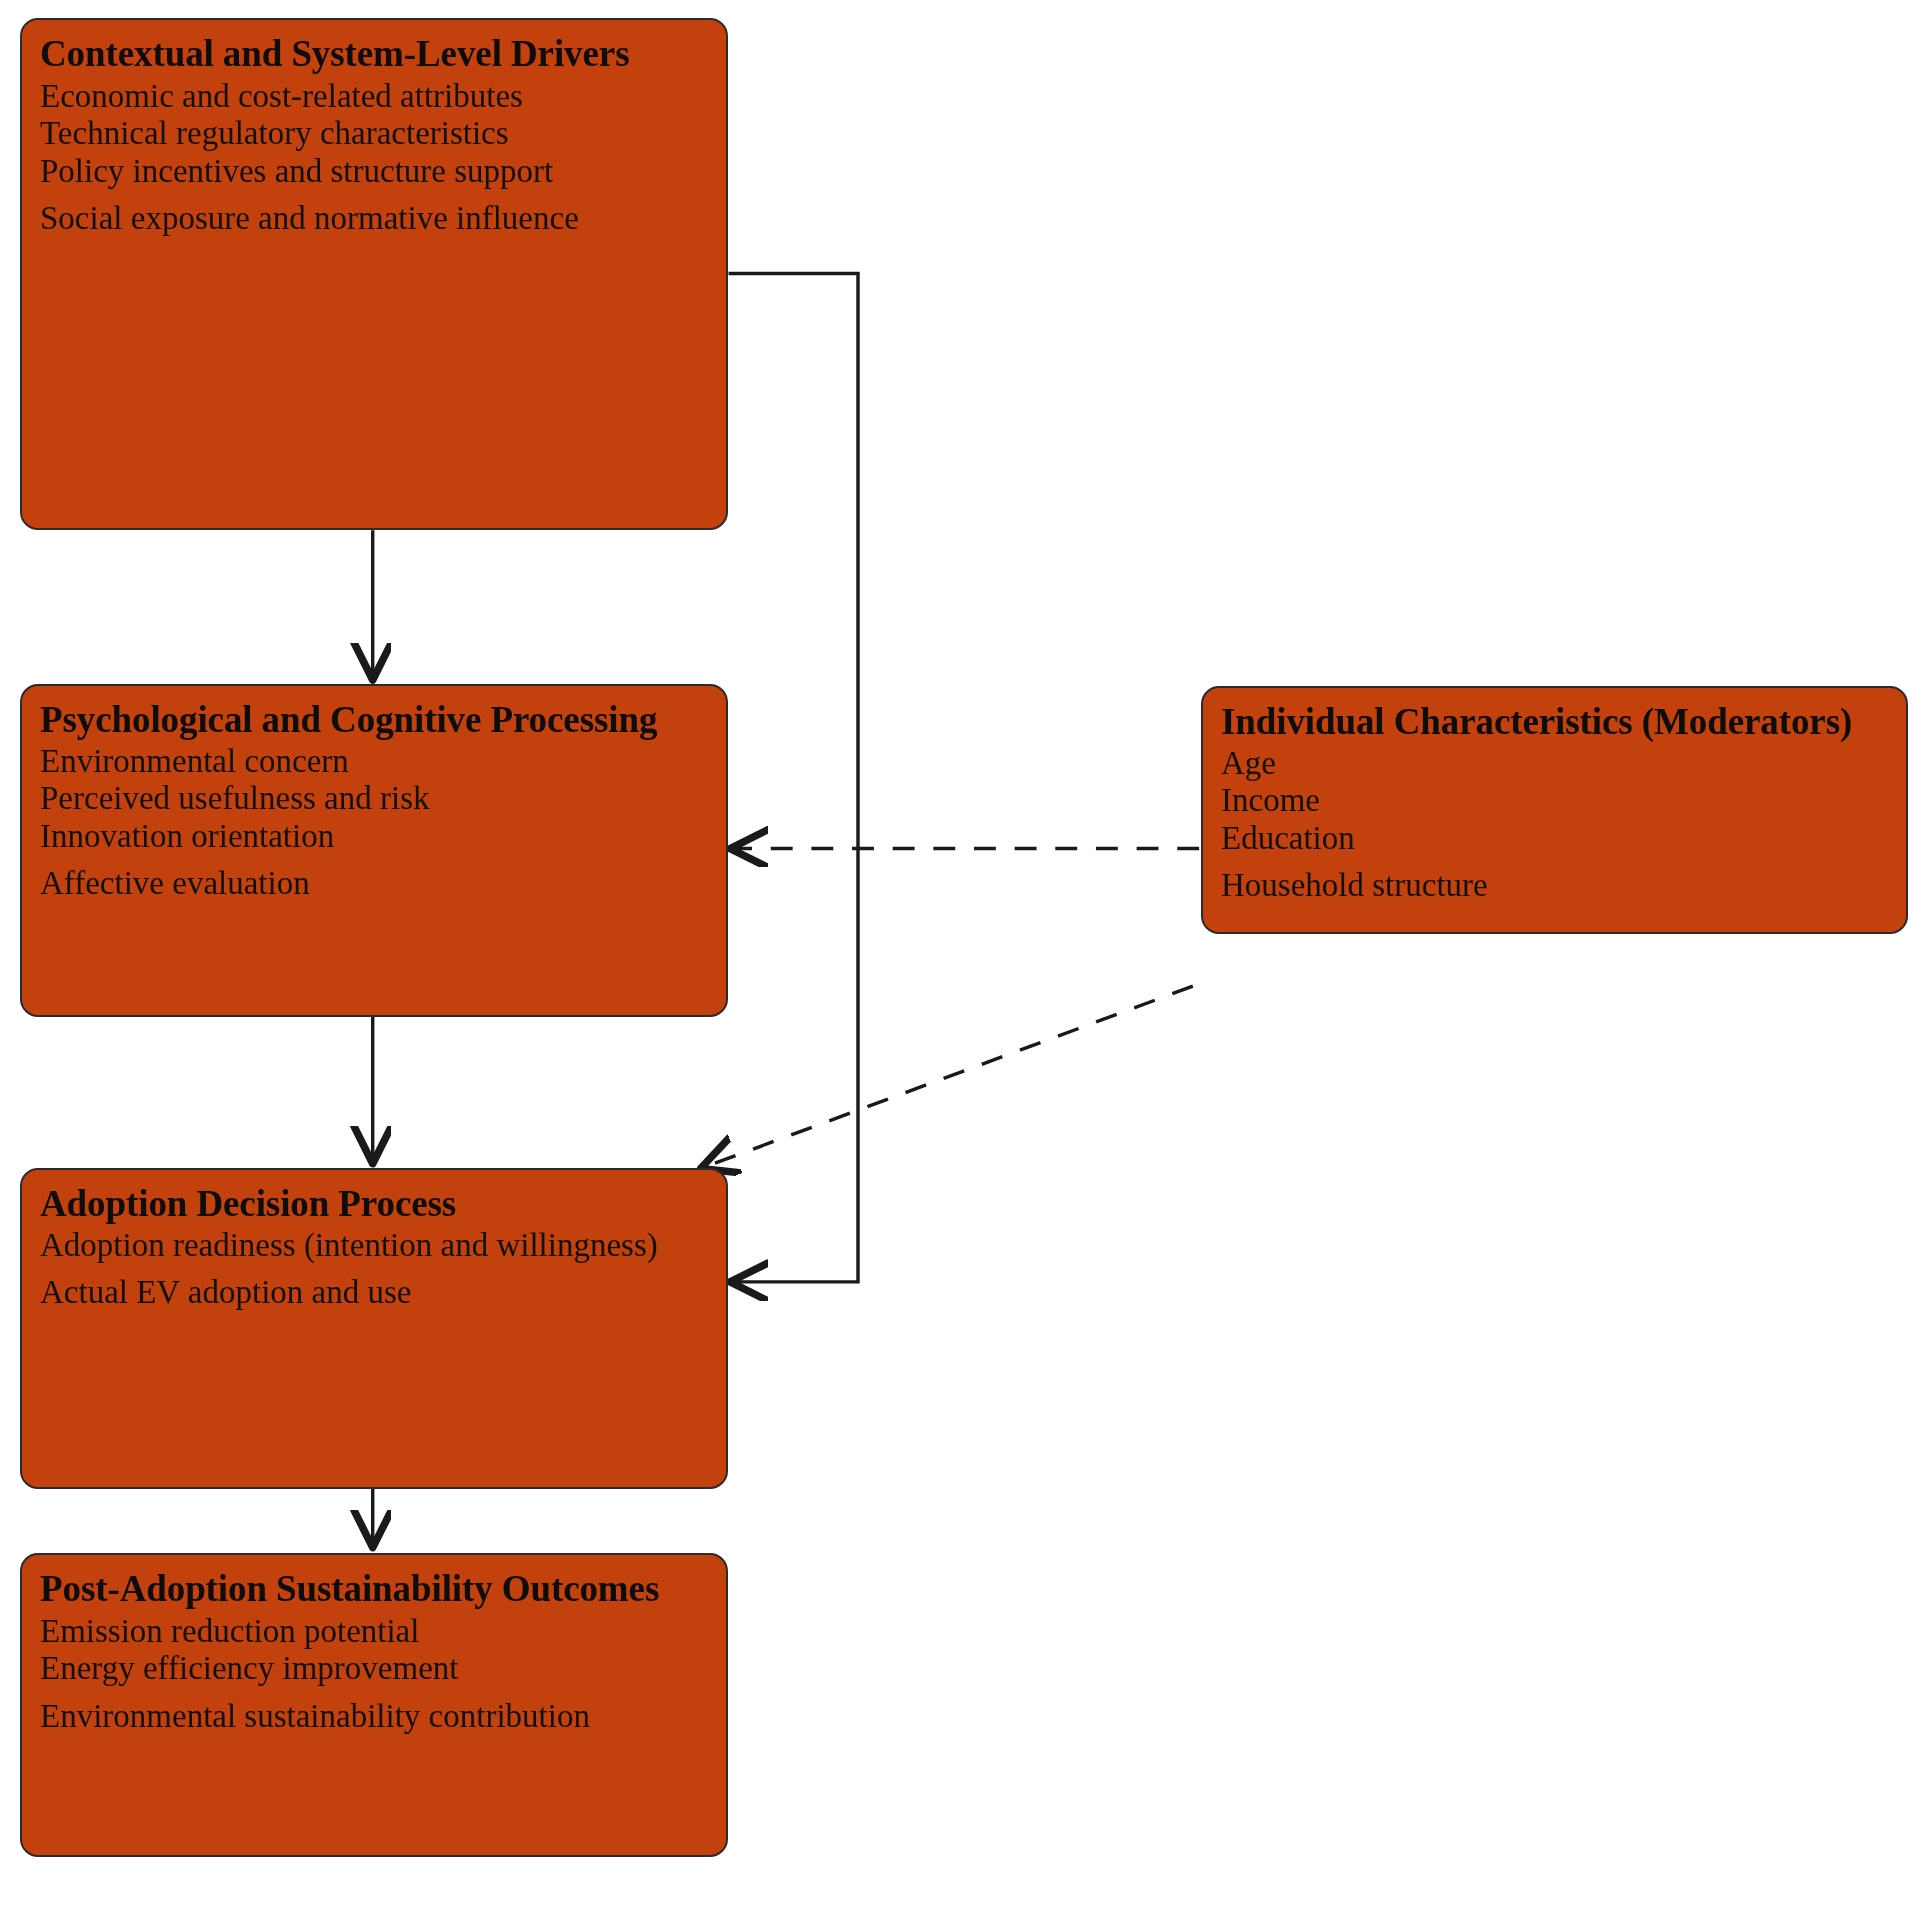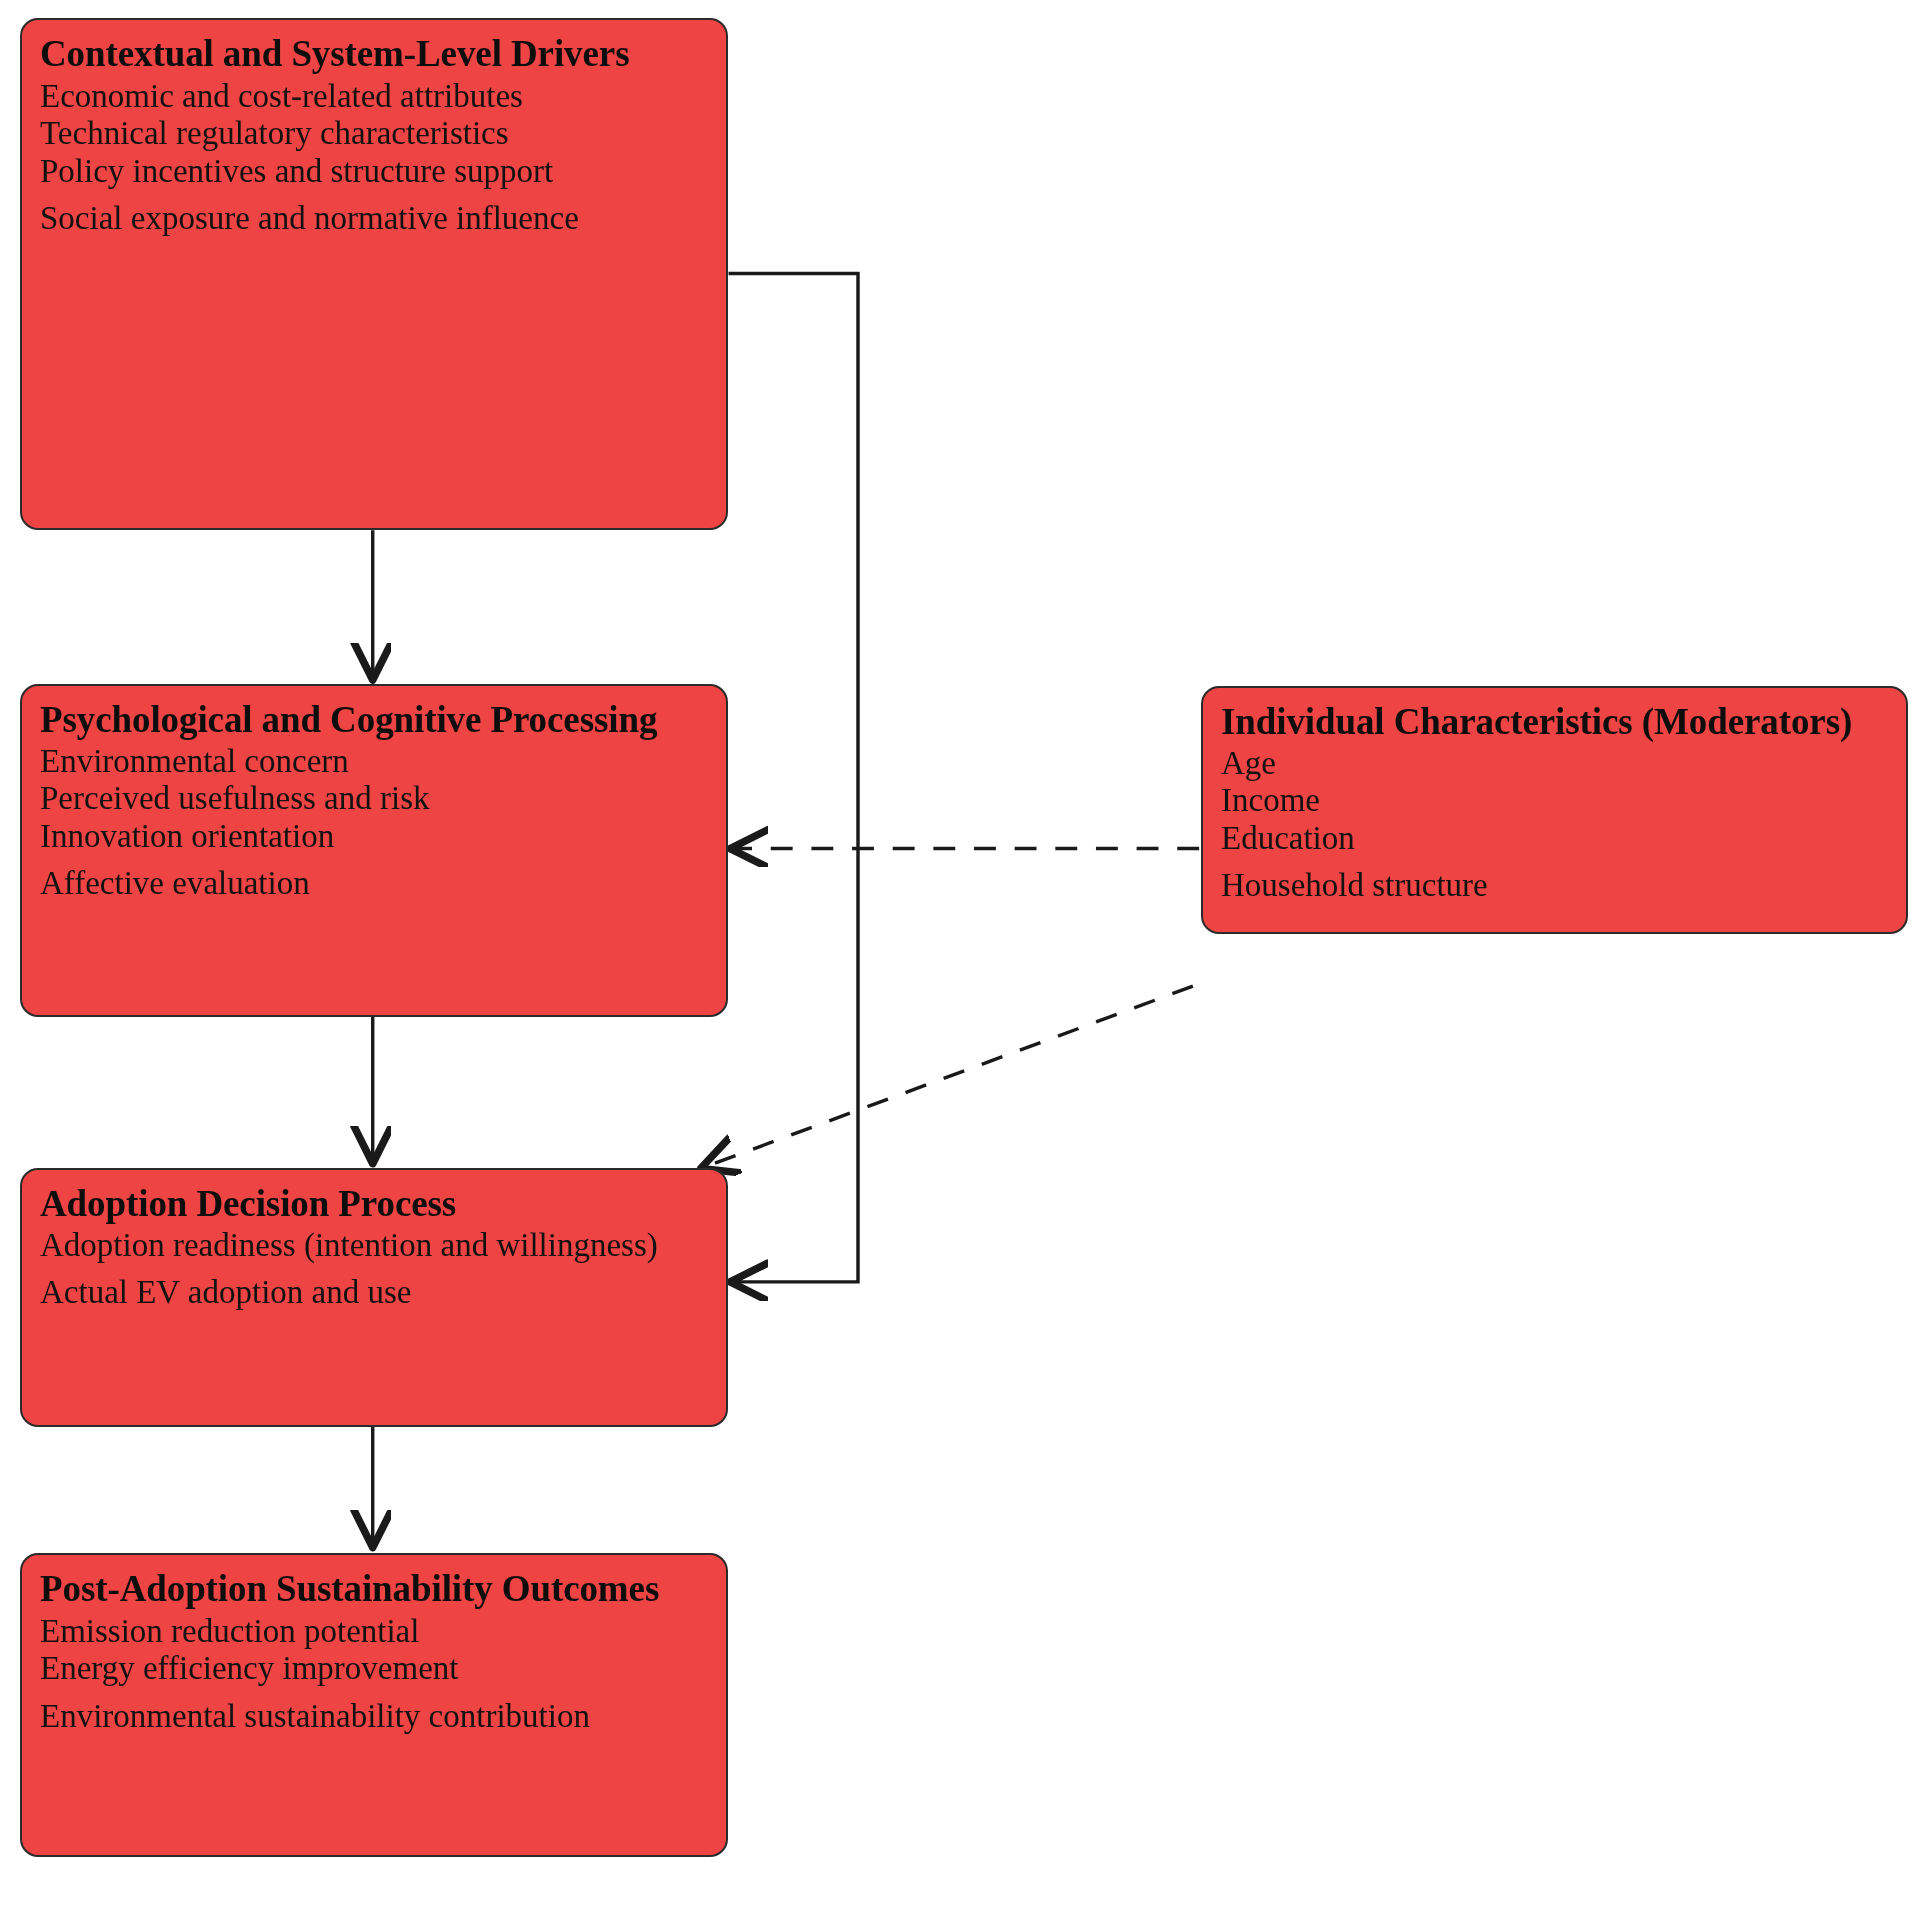--- a/index.html
+++ b/index.html
@@ -21,21 +21,21 @@
     top: 0;
     width: 1926px;
     height: 1909px;
     pointer-events: none;
   }
   .node {
     position: absolute;
     box-sizing: border-box;
     border: 2.4px solid #2b2b2b;
     border-radius: 18px;
-    background: #ef4444;
+    background: #c2410c;
     padding: 13.2px 15.6px 13.2px 18px;
   }
   .node-title {
     font-weight: bold;
     font-size: 37px;
     line-height: 1.14;
     color: #0d0d0d;
     margin: 0 0 2.4px 0;
     letter-spacing: -0.1px;
   }
@@ -51,21 +51,21 @@
     margin: 0;
     text-align: justify;
     text-justify: inter-word;
   }
   .node-list li.spaced {
     margin-top: 9.6px;
   }
   
   #node-contextual { left: 20px;  top: 18px;   width: 708px; height: 512px; }
   #node-psych      { left: 20px;  top: 684px; width: 708px; height: 333px; }
-  #node-adoption   { left: 20px;  top: 1168px; width: 708px; height: 259px; }
+  #node-adoption   { left: 20px;  top: 1168px; width: 708px; height: 321px; }
   #node-postadopt  { left: 20px;  top: 1553px; width: 708px; height: 304px; }
   #node-individual { left: 1201px;top: 686px; width: 707px; height: 248px; }
 
   #node-psych .node-title,
   #node-adoption .node-title,
   #node-individual .node-title { margin-bottom: 1.2px; }
 </style>
 </head>
 <body>
 

